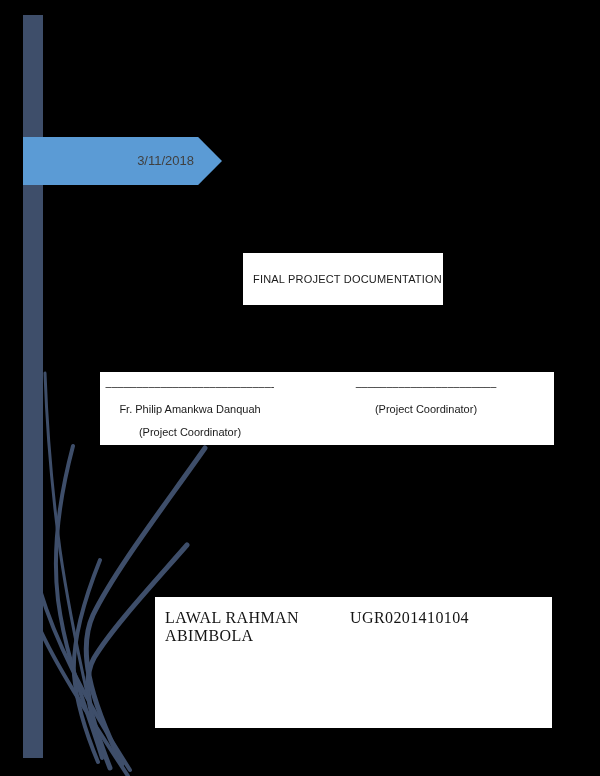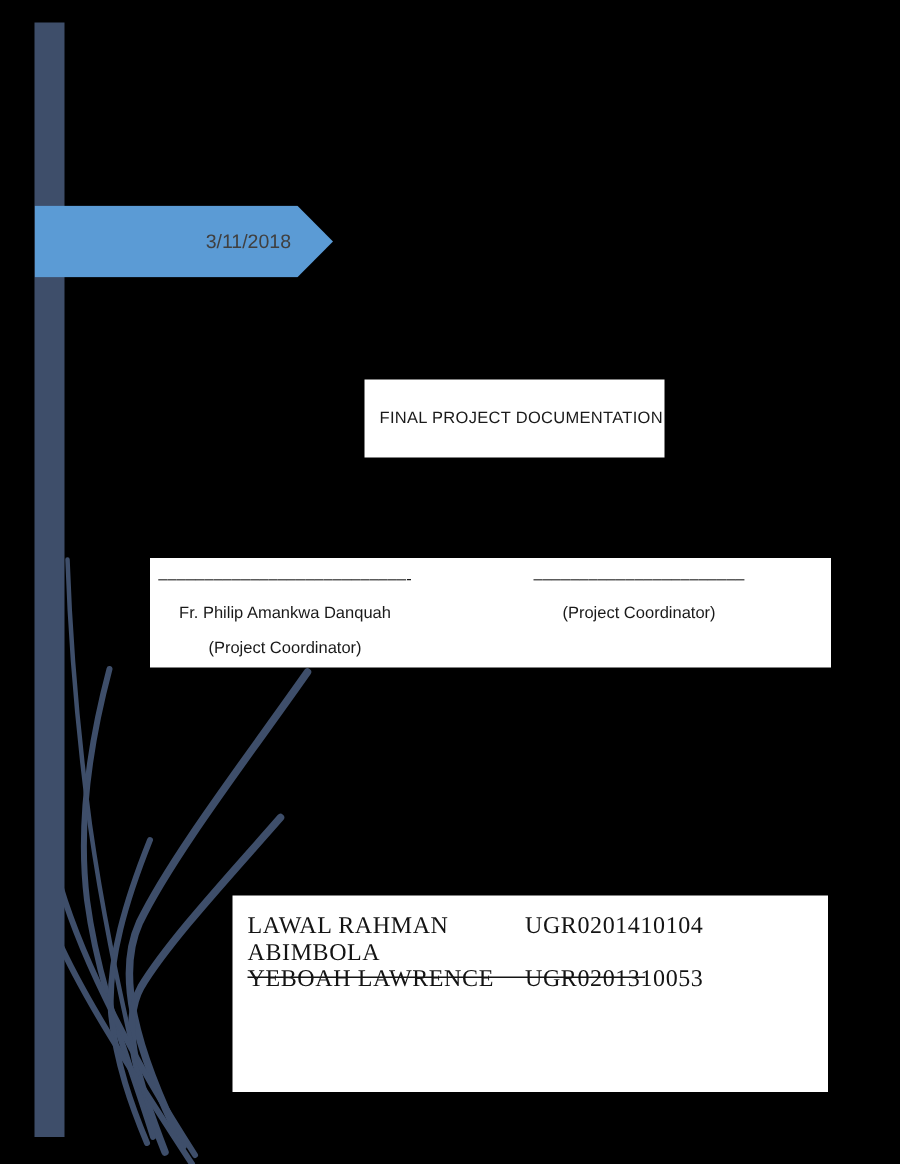--- a/index.html
+++ b/index.html
@@ -97,20 +97,15 @@
       <div class="sig-dashes">–––––––––––––––––––––––</div>
       <div>(Project Coordinator)</div>
     </div>
   </div>
 
   <div class="credits-box">
     <div class="credit-row row-1">
       <span class="c1">LAWAL RAHMAN ABIMBOLA</span>
       <span class="c2">UGR0201410104</span>
     </div>
-    <div class="credit-row row-2">
-      <span class="c1">YEBOAH LAWRENCE</span>
-      <span class="c2">UGR0201310053</span>
-      <div class="strike-line"></div>
-    </div>
   </div>
 
 </div>
 
 </body></html>

